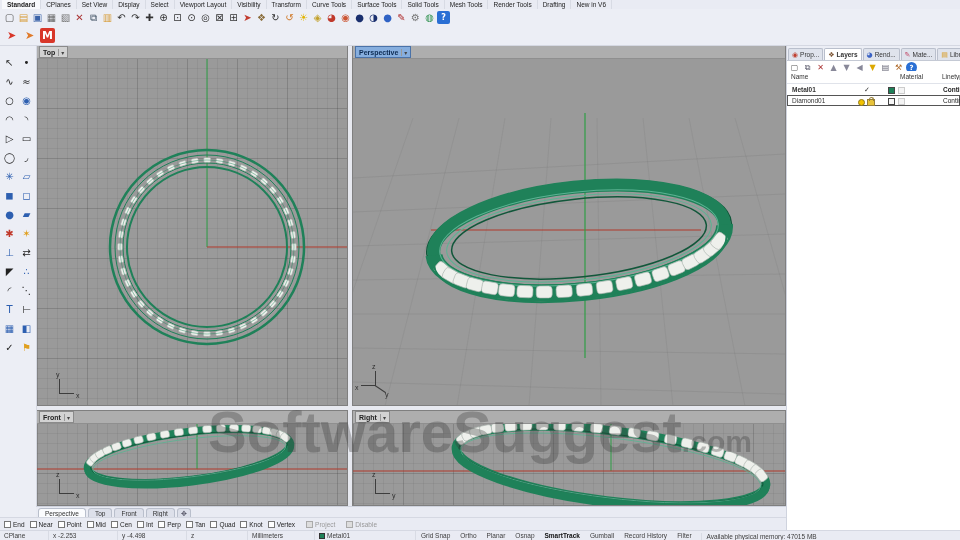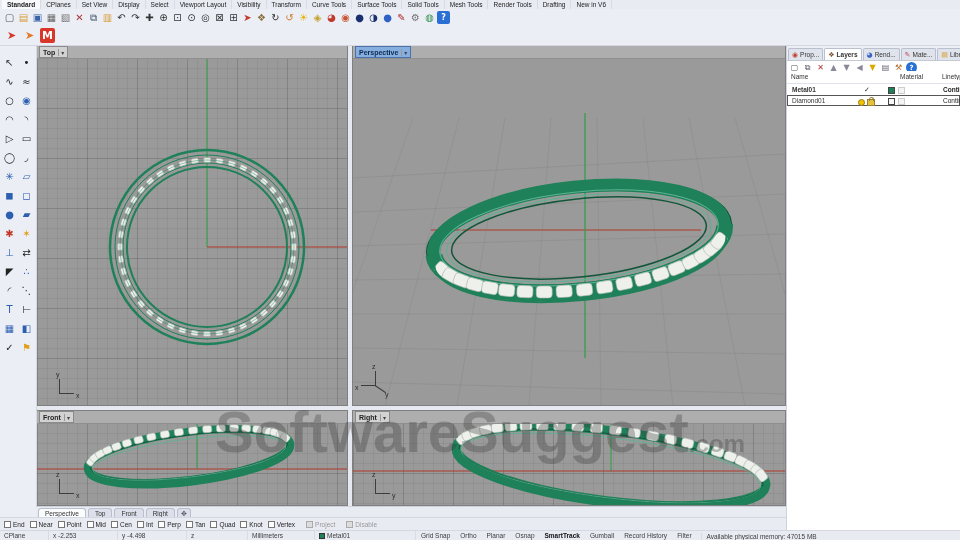--- a/index.html
+++ b/index.html
@@ -48,21 +48,21 @@
   .gz-lv{position:absolute;left:5px;bottom:19px;}
   .gz-lh{position:absolute;left:25px;bottom:-2px;}
   .gizmo.persp{bottom:16px;}
   .gizmo.persp .gz-h{left:-6px;width:14px;}
   .gizmo.persp .gz-lh{left:-12px;bottom:-2px;}
   .gz-d{position:absolute;left:8px;bottom:3px;width:13px;height:1px;background:#3d3d3d;transform-origin:0 50%;transform:rotate(34deg);}
   .gz-ld{position:absolute;left:18px;bottom:-9px;}
   
   #watermark{position:absolute;left:150px;top:398px;width:660px;z-index:15;pointer-events:none;white-space:nowrap;
      font-weight:bold;color:rgba(55,55,55,0.32);font-size:58px;letter-spacing:0px;text-align:center;}
-  #watermark .wm-suffix{font-size:24px;font-weight:bold;}
+  #watermark .wm-suffix{font-size:30px;font-weight:bold;}
   
   #right-panel{position:absolute;left:786px;top:45px;width:174px;height:485px;background:#eceef5;border-left:1px solid #cfd3de;z-index:25;box-sizing:border-box;}
   .rp-tabs{display:flex;align-items:flex-end;height:13px;padding:2px 1px 0 1px;gap:1px;overflow:hidden;}
   .rp-tab{display:flex;align-items:center;gap:2px;height:11px;background:#dfe3ec;border:1px solid #b9bfcc;border-bottom:none;border-radius:2px 2px 0 0;padding:0 3px;font-size:6.5px;white-space:nowrap;cursor:pointer;}
   .rp-tab.active{background:#ffffff;font-weight:bold;}
   .rp-tab-icon{font-size:7px;font-family:"DejaVu Sans",sans-serif;}
   .rp-toolbar{display:flex;align-items:center;height:13px;background:#ffffff;border-top:1px solid #c4c9d4;border-bottom:1px solid #dfe2ea;padding-left:2px;gap:2px;}
   .rp-tb-icon{width:11px;height:11px;display:flex;align-items:center;justify-content:center;font-size:8px;border-radius:2px;font-family:"DejaVu Sans",sans-serif;cursor:pointer;}
   .rp-tb-icon.boxed{font-size:7px;font-weight:bold;border-radius:50%;}
   .rp-body{position:absolute;left:0;top:26px;right:0;bottom:0;background:#ffffff;}

